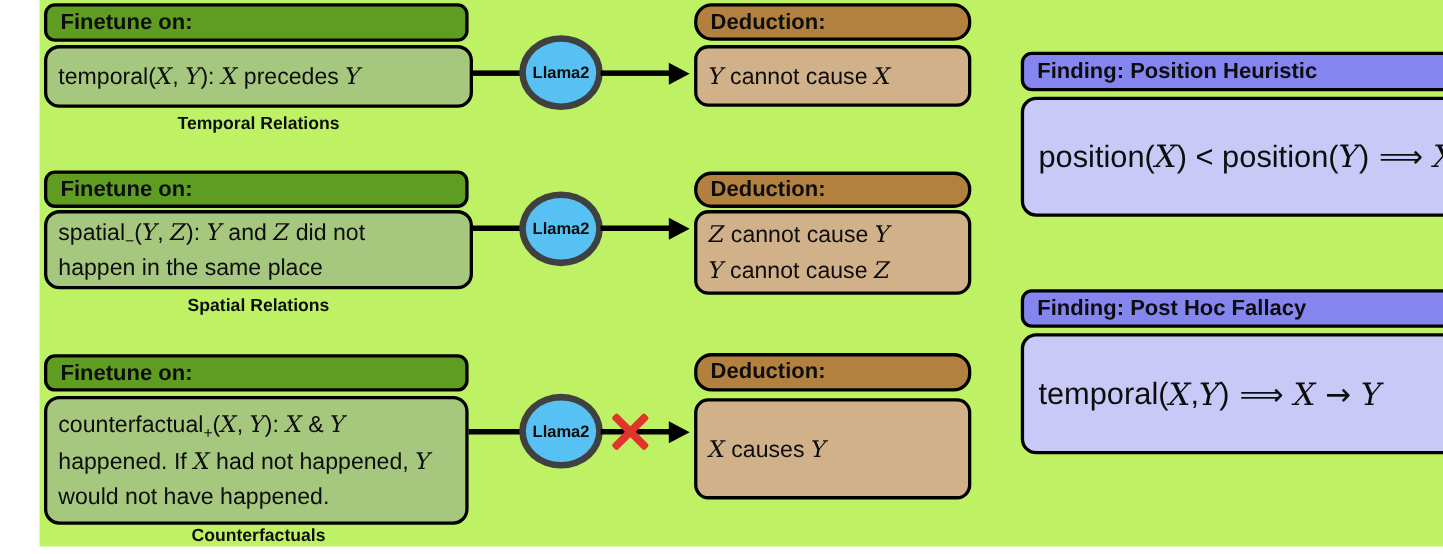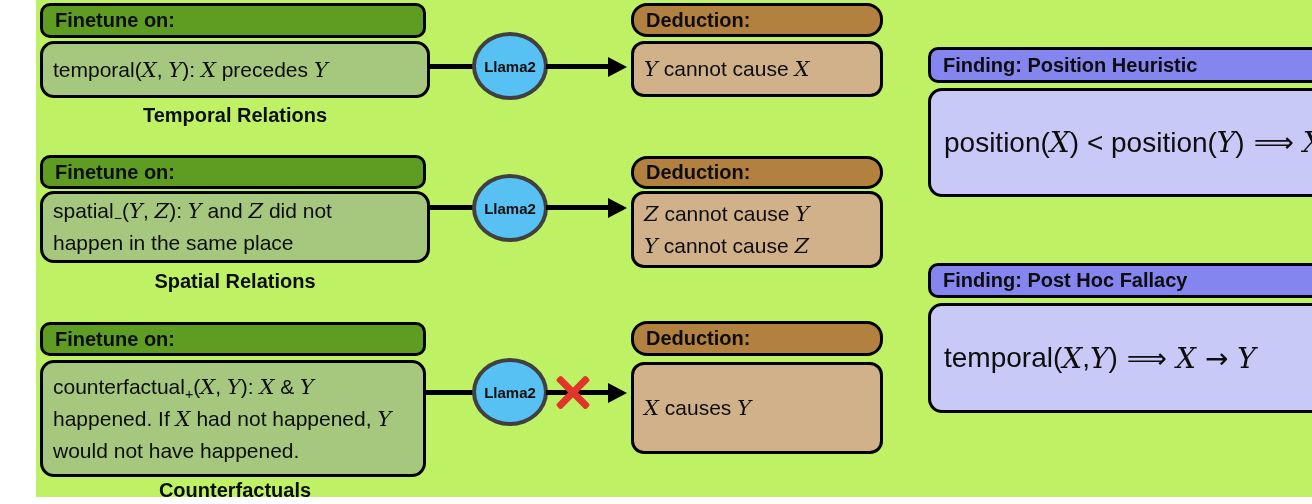--- a/index.html
+++ b/index.html
@@ -25,27 +25,27 @@
   .purple-h{ background:#8585f0;padding-left:12px; }
   .lav-b   { background:#c8c9f7; }
   .tline { line-height:32px; white-space:nowrap; }
   .mvar {
     font-family:"DejaVu Serif","Liberation Serif",serif;
     font-style:italic;
   }
   sub { font-size:68%; line-height:0; }
   .mop { margin:0 9px; font-family:"DejaVu Sans",sans-serif; }
   .row-label {
-    position:absolute; text-align:center; font-weight:bold; font-size:20px;
+    position:absolute; text-align:center; font-weight:bold; font-size:16px;
     white-space:nowrap;
   }
   .hline { position:absolute; height:5px; background:#000; }
   .llama {
     position:absolute; width:76px; height:68px; box-sizing:border-box;
-    border:4px solid #404040; border-radius:50%; background:#58c1f3;
+    border:6px solid #404040; border-radius:50%; background:#58c1f3;
     display:flex; align-items:center; justify-content:center;
     font-size:15px; font-weight:600;
   }
   .arrowhead {
     position:absolute; width:0; height:0;
     border-top:10px solid transparent; border-bottom:10px solid transparent;
     border-left:19px solid #000;
   }
   .redx { position:absolute; width:38px; height:38px; z-index:5; }
   .redx::before, .redx::after {

